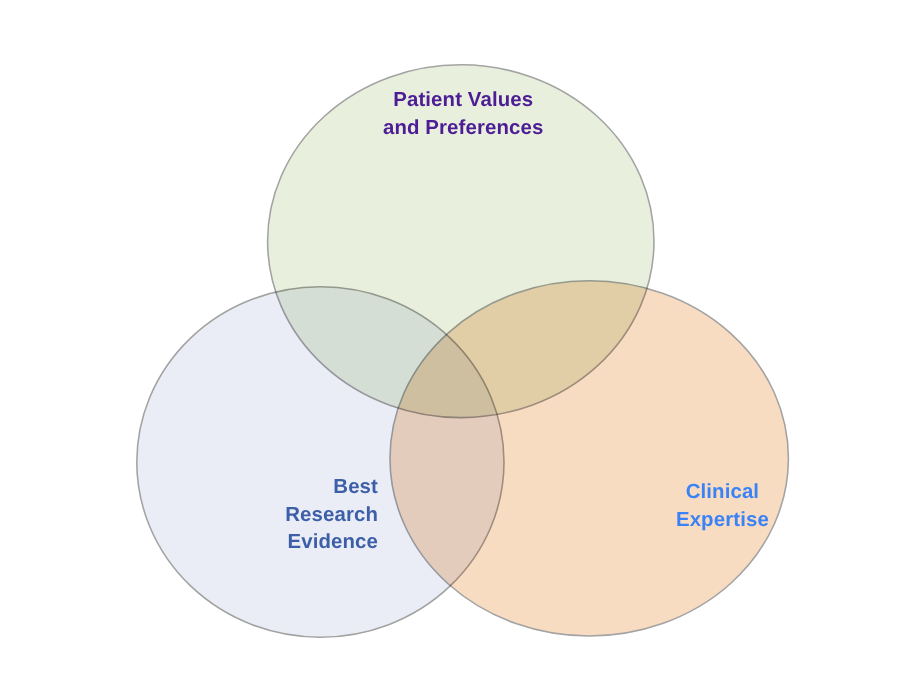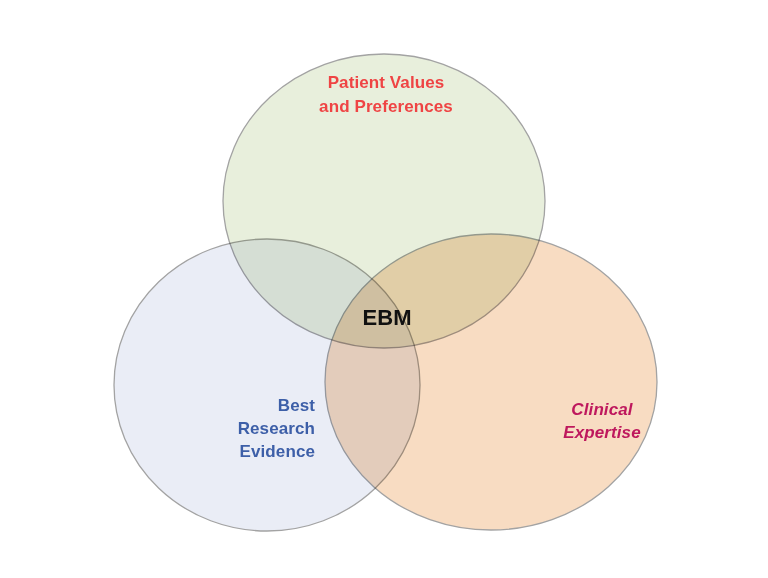--- a/index.html
+++ b/index.html
@@ -33,36 +33,35 @@
     font-size: 17px;
     line-height: 23px;
     letter-spacing: 0.1px;
   }
   .label-patient {
     left: 266px;
     top: 71px;
     width: 240px;
     text-align: center;
     line-height: 24px;
-    color: #ef4444;
+    color: #4c1d95;
   }
   .label-research {
     left: 155px;
     top: 394px;
     width: 160px;
     text-align: right;
     color: #3d5fa8;
   }
   .label-clinical {
     left: 522px;
     top: 398px;
     width: 160px;
     text-align: center;
-    color: #be185d;
-    font-style: italic;
+    color: #3b82f6;
   }
   .label-ebm {
     left: 327px;
     top: 305px;
     width: 120px;
     text-align: center;
     font-size: 22px;
     line-height: 26px;
     color: #111111;
   }
@@ -81,15 +80,14 @@
   <div class="label label-patient">Patient Values
 and Preferences</div>
 
   <div class="label label-research">Best
 Research
 Evidence</div>
 
   <div class="label label-clinical">Clinical
 Expertise</div>
 
-  <div class="label label-ebm">EBM</div>
 
 </div>
 
 </body></html>

